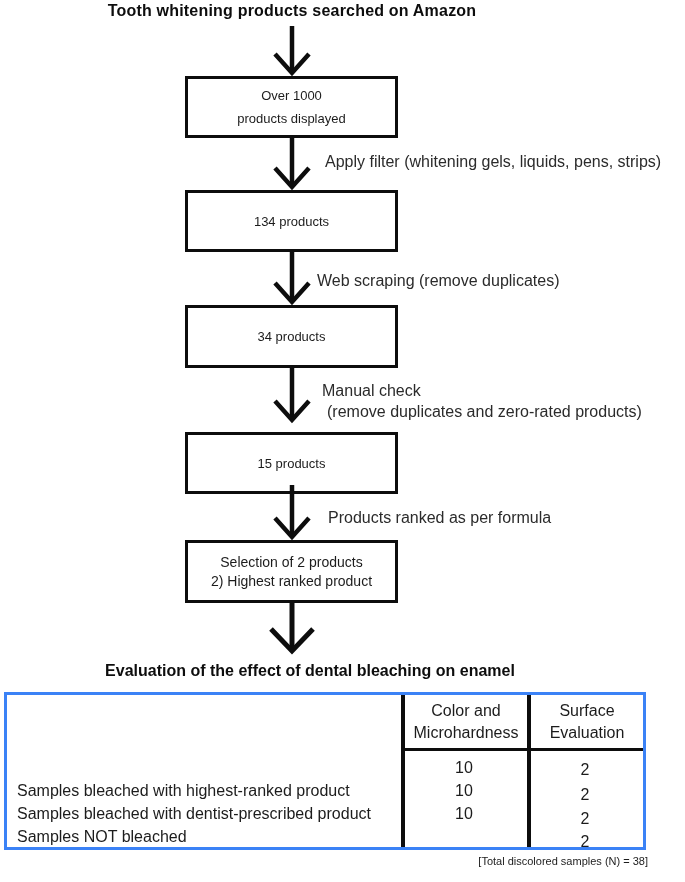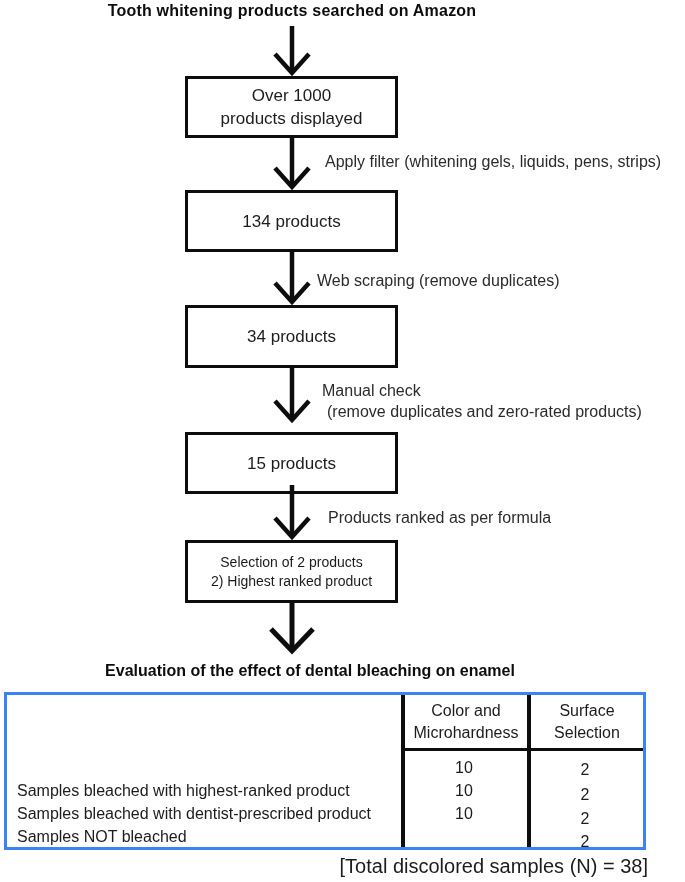--- a/index.html
+++ b/index.html
@@ -5,21 +5,21 @@
   html,body{margin:0;padding:0;background:#ffffff;}
   body{font-family:"Liberation Sans","DejaVu Sans",sans-serif;color:#111;}
   .canvas{position:relative;width:685px;height:882px;background:#fff;overflow:hidden;}
 
   .page-title{position:absolute;left:0;top:2px;width:584px;text-align:center;
     font-size:16px;font-weight:bold;letter-spacing:.2px;color:#0d0d0d;}
 
   .fbox{position:absolute;left:185px;width:213px;box-sizing:border-box;
     border:3px solid #0d0d0d;background:#fff;display:flex;flex-direction:column;
     align-items:center;justify-content:center;text-align:center;
-    font-size:17px;line-height:23px;color:#1c1c1c;}
+    font-size:13px;line-height:23px;color:#1c1c1c;}
   .fbox.small{font-size:14px;line-height:19px;}
 
   .arrow{position:absolute;left:264px;}
   .arrow.big{left:260px;}
 
   .alabel{position:absolute;font-size:16px;line-height:21px;color:#2b2b2b;white-space:nowrap;}
 
   .section-title{position:absolute;left:0;top:662px;width:620px;text-align:center;
     font-size:16px;font-weight:bold;color:#0d0d0d;}
 
@@ -29,21 +29,21 @@
   .hline{position:absolute;top:53px;left:394px;right:0;height:3px;background:#0d0d0d;}
   .hcell{position:absolute;top:0;height:53px;display:flex;align-items:center;
     justify-content:center;text-align:center;font-size:16px;line-height:22px;color:#1c1c1c;}
   .trow-label{position:absolute;left:10px;width:380px;height:23px;font-size:16px;
     line-height:23px;color:#1c1c1c;white-space:nowrap;}
   .trow-val{position:absolute;height:23px;font-size:16px;line-height:23px;
     text-align:center;color:#1c1c1c;}
   .col2{left:394px;width:126px;}
   .col3{left:520px;width:116px;}
 
-  .footer-note{position:absolute;top:855px;right:37px;font-size:20px;color:#1c1c1c;}
+  .footer-note{position:absolute;top:855px;right:37px;font-size:11px;color:#1c1c1c;}
 </style>
 </head>
 <body>
 
 <div class="canvas">
 
   <div class="page-title">Tooth whitening products searched on Amazon</div>
 
   <svg class="arrow" style="top:26px" width="56" height="51">
     <line x1="28" y1="0" x2="28" y2="46" stroke="#0d0d0d" stroke-width="4.5"></line>
@@ -113,21 +113,21 @@
 
     <div class="hcell" style="left:398px;width:122px">
       <div>
         <div>Color and</div>
         <div>Microhardness</div>
       </div>
     </div>
     <div class="hcell" style="left:524px;width:112px">
       <div>
         <div>Surface</div>
-        <div>Selection</div>
+        <div>Evaluation</div>
       </div>
     </div>
 
     <div class="trow-val col2" style="top:61px">10</div>
     <div class="trow-val col3" style="top:63px">2</div>
 
     <div class="trow-label" style="top:84px">Samples bleached with highest-ranked product</div>
     <div class="trow-val col2" style="top:84px">10</div>
     <div class="trow-val col3" style="top:88px">2</div>
 

